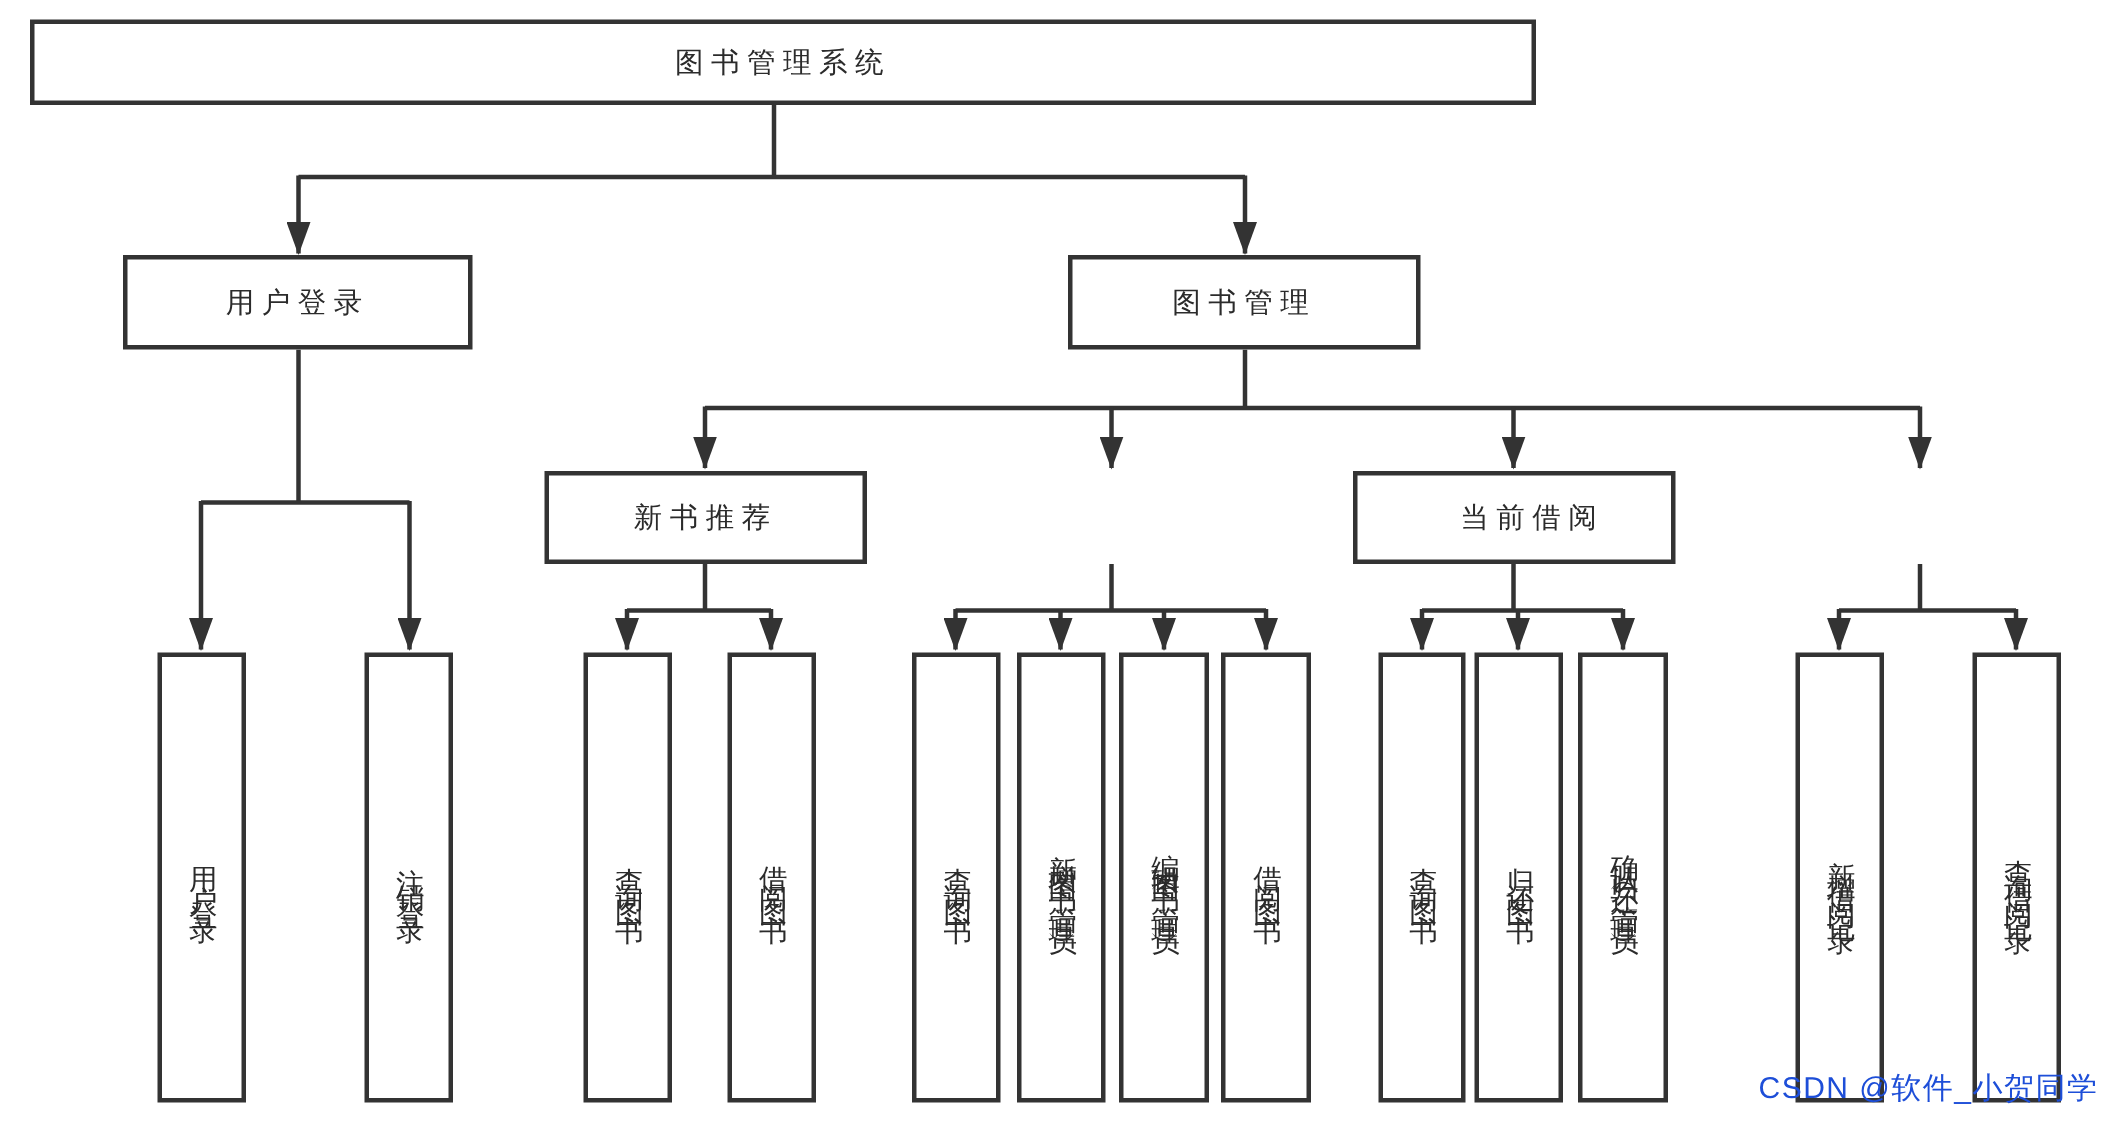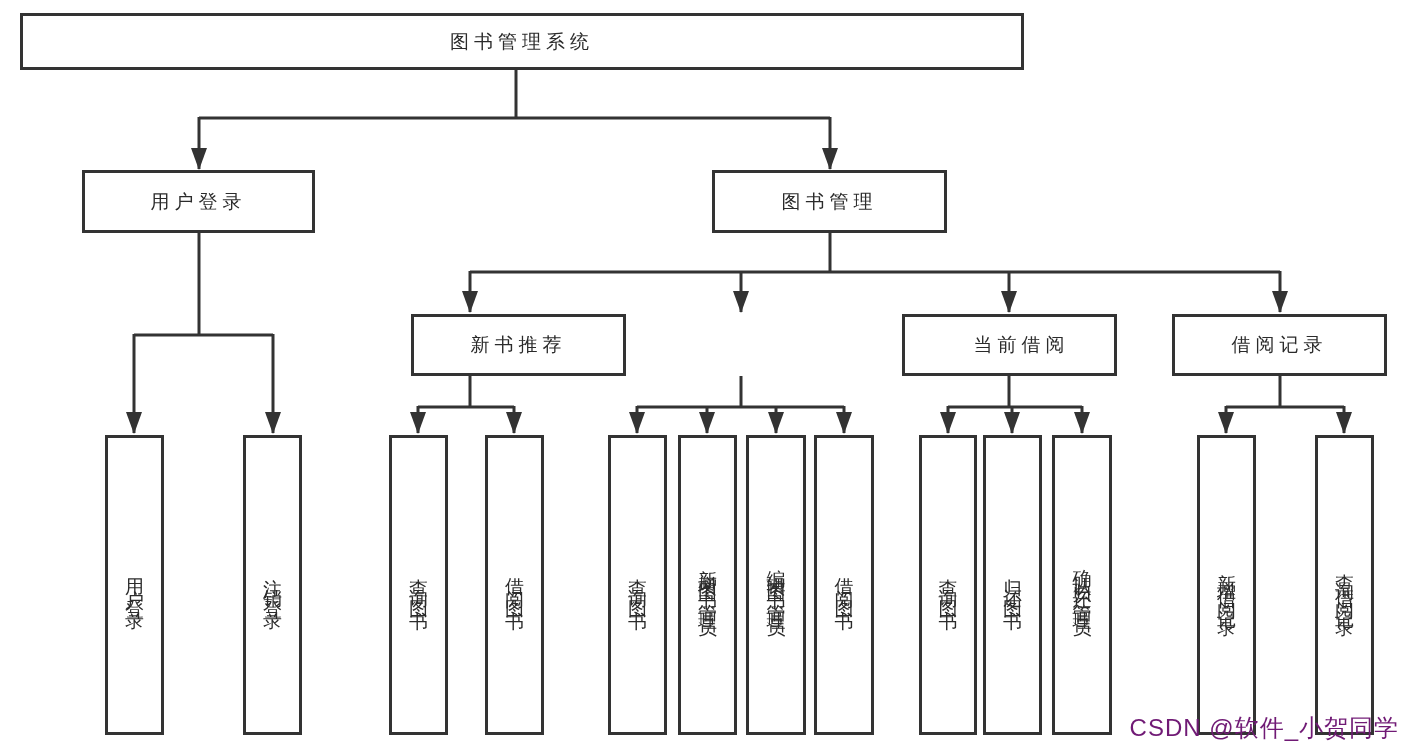--- a/index.html
+++ b/index.html
@@ -51,22 +51,22 @@
     font-size: 19px;
     letter-spacing: 11px;
     line-height: 1.15;
     color: #2b2b2b;
     white-space: nowrap;
   }
   .watermark {
     position: absolute;
     right: 6px;
     top: 712px;
-    font-size: 24px;
-    color: #701a75;
+    font-size: 20px;
+    color: #1d4ed8;
     letter-spacing: 1px;
     z-index: 5;
     white-space: nowrap;
   }
 </style>
 </head>
 <body>
 
 <div class="canvas">
 
@@ -118,23 +118,22 @@
       <path d="M1226 406 V433" marker-end="url(#arrowhead)"></path>
       <path d="M1344 406 V433" marker-end="url(#arrowhead)"></path>
     </g>
   </svg>
 
   <div class="hnode" style="left:20px; top:13px; width:1004px; height:57px;">图书管理系统</div>
 
   <div class="hnode" style="left:82px; top:170px; width:233px; height:63px;">用户登录</div>
   <div class="hnode" style="left:712px; top:170px; width:235px; height:63px;text-align:center;">图书管理</div>
 
-  <div class="hnode" style="left:363px; top:314px; width:215px; height:62px;margin-left:48px;">新书推荐</div>
+  <div class="hnode" style="left:363px; top:314px; width:215px; height:62px;">新书推荐</div>
   <div class="hnode" style="left:902px; top:314px; width:215px; height:62px;padding-left:24px;">当前借阅</div>
-  <div class="hnode" style="left:1172px; top:314px; width:215px; height:62px;">借阅记录</div>
 
   <div class="vnode" style="left:105px; top:435px; width:59px; height:300px;">
     <span class="vtext">用户登录</span>
   </div>
   <div class="vnode" style="left:243px; top:435px; width:59px; height:300px;">
     <span class="vtext">注销登录</span>
   </div>
 
   <div class="vnode" style="left:389px; top:435px; width:59px; height:300px;">
     <span class="vtext">查询图书</span>

